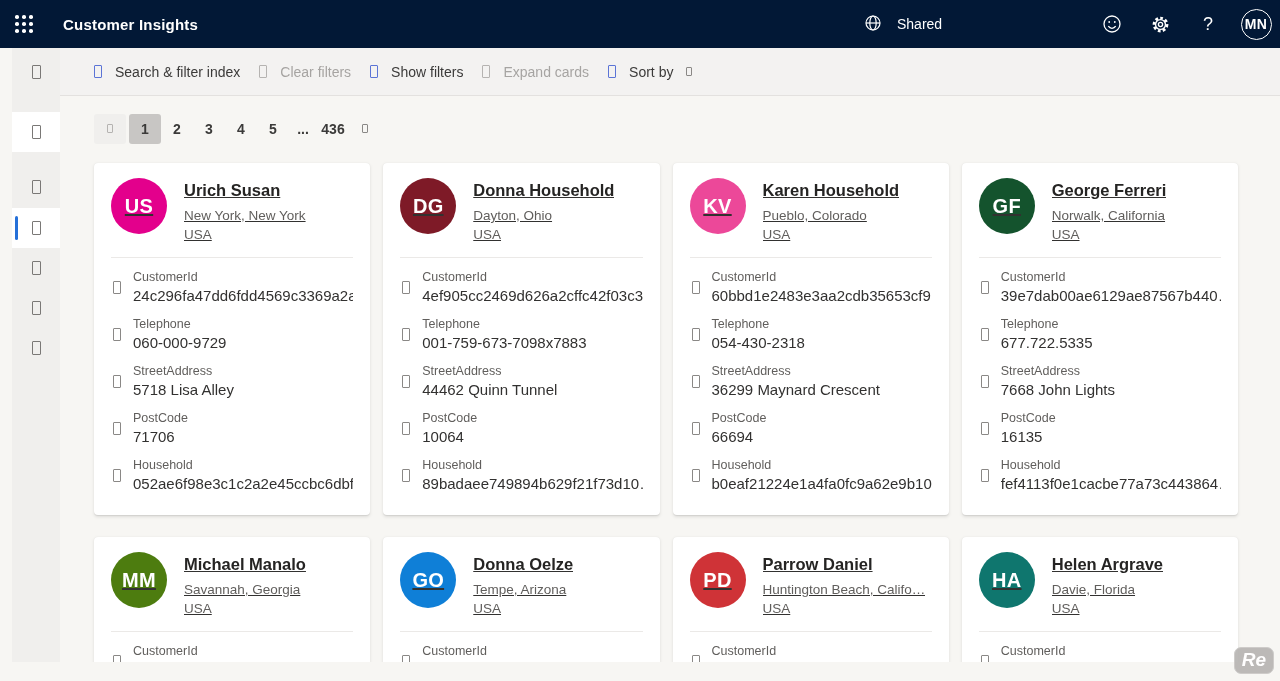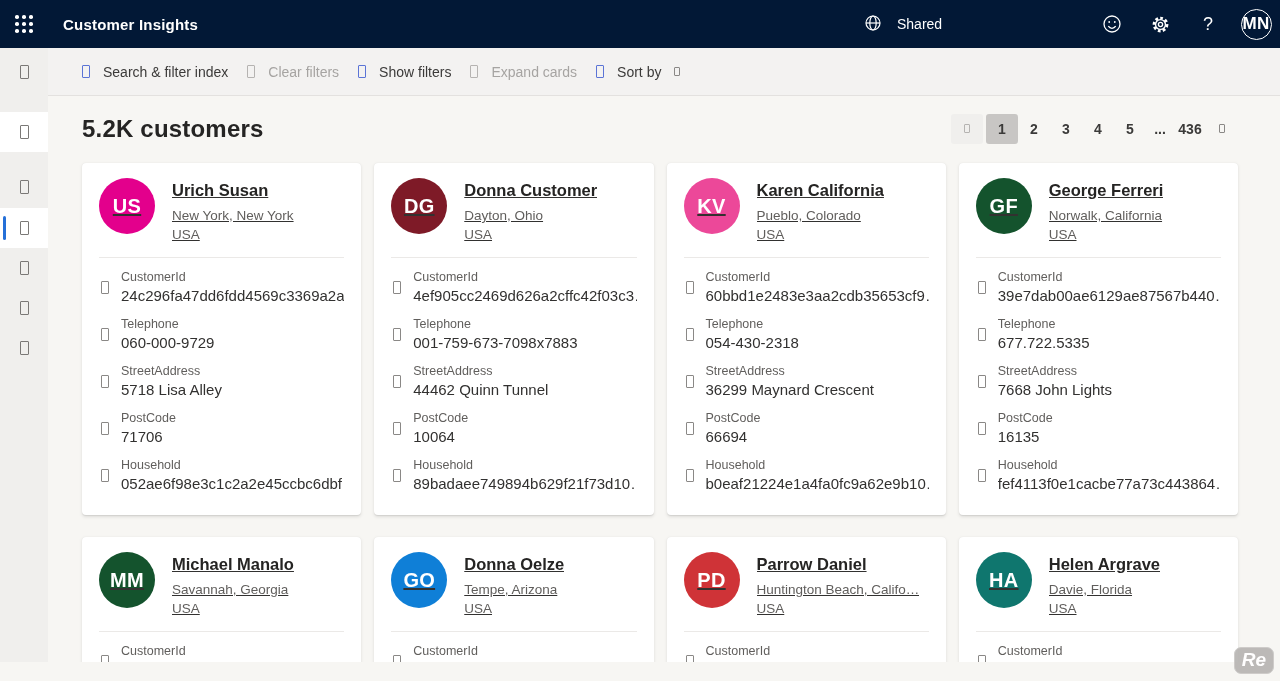--- a/index.html
+++ b/index.html
@@ -9,24 +9,24 @@
   
   .topbar { height:48px; background:#021836; color:#fff; display:flex; align-items:center; position:relative; z-index:5; }
   .waffle { width:48px; height:48px; display:flex; align-items:center; justify-content:center; cursor:pointer; background:none; border:none; }
   .waffle-grid { display:grid; grid-template-columns:repeat(3,4px); grid-template-rows:repeat(3,4px); gap:3px; }
   .waffle-grid i { width:3.5px; height:3.5px; background:#fff; border-radius:50%; }
   .app-title { font-size:15px; font-weight:700; margin-left:15px; letter-spacing:.2px; }
   .env { position:absolute; left:863px; top:0; height:48px; display:flex; align-items:center; gap:14px; font-size:14px; cursor:pointer; }
   .top-actions { margin-left:auto; display:flex; }
   .top-btn { width:48px; height:48px; display:flex; align-items:center; justify-content:center; background:none; border:none; color:#fff; cursor:pointer; }
   .help-glyph { font-size:18px; color:#fff; font-weight:400; }
-  .avatar-ring { width:31px; height:31px; border:1.5px solid #fff; border-radius:50%; display:flex; align-items:center; justify-content:center; font-size:17px; font-weight:700; letter-spacing:.3px; }
+  .avatar-ring { width:31px; height:31px; border:1.5px solid #fff; border-radius:50%; display:flex; align-items:center; justify-content:center; font-size:14px; font-weight:700; letter-spacing:.3px; }
 
   
-  .shell { display:flex; height:614px; }
+  .shell { display:flex; height:614px;margin-left:12px; }
   .rail { width:48px; background:#f0efed; flex:none; display:flex; flex-direction:column; }
   .rail-item { height:40px; display:flex; align-items:center; justify-content:center; position:relative; cursor:pointer; background:none; border:none; }
   .rail-item.white { background:#fff; }
   .rail-item.selected { background:#fff; }
   .rail-item.selected::before { content:""; position:absolute; left:3px; top:8px; width:3px; height:24px; background:#2570d8; border-radius:2px; }
   .ri-1 { margin-top:4px; }
   .ri-2 { margin-top:20px; }
   .ri-3 { margin-top:15px; }
   .ri-4 { margin-top:1px; }
 
@@ -177,21 +177,20 @@
       <button class="tb-item">
         <span class="tofu blue"></span>
         <span>Sort by</span>
       </button>
       <span class="tofu small gray chev"></span>
 
     </div>
 
     <main class="content">
       <div class="content-head">
-        <h1 class="page-title">5.2K customers</h1>
 
         <div class="pagination">
           <button class="pg-btn pg-prev">
               <span class="tofu small light"></span>
             </button>
           <button class="pg-btn pg-current">1</button>
           <button class="pg-btn">2</button>
           <button class="pg-btn">3</button>
           <button class="pg-btn">4</button>
           <button class="pg-btn">5</button>
@@ -249,21 +248,21 @@
       <div class="f-label">Household</div>
       <div class="f-value">052ae6f98e3c1c2a2e45ccbc6dbf…</div>
     </div>
   </div>
             </div>
   </div>
           <div class="card">
     <div class="card-top">
       <div class="avatar" style="background: rgb(126, 26, 39);">DG</div>
       <div class="id-block">
-        <div class="c-name">Donna Customer</div>
+        <div class="c-name">Donna Household</div>
         <div class="c-loc">Dayton, Ohio</div>
         <div class="c-loc">USA</div>
       </div>
     </div>
     <div class="card-divider"></div>
     <div>
               <div class="field">
     <span class="tofu gray"></span>
     <div class="f-wrap">
       <div class="f-label">CustomerId</div>
@@ -297,21 +296,21 @@
       <div class="f-label">Household</div>
       <div class="f-value">89badaee749894b629f21f73d10…</div>
     </div>
   </div>
             </div>
   </div>
           <div class="card">
     <div class="card-top">
       <div class="avatar" style="background: #ec4899;">KV</div>
       <div class="id-block">
-        <div class="c-name">Karen California</div>
+        <div class="c-name">Karen Household</div>
         <div class="c-loc">Pueblo, Colorado</div>
         <div class="c-loc">USA</div>
       </div>
     </div>
     <div class="card-divider"></div>
     <div>
               <div class="field">
     <span class="tofu gray"></span>
     <div class="f-wrap">
       <div class="f-label">CustomerId</div>
@@ -391,21 +390,21 @@
     <span class="tofu gray"></span>
     <div class="f-wrap">
       <div class="f-label">Household</div>
       <div class="f-value">fef4113f0e1cacbe77a73c443864…</div>
     </div>
   </div>
             </div>
   </div>
           <div class="card">
     <div class="card-top">
-      <div class="avatar" style="background: #14532d;">MM</div>
+      <div class="avatar" style="background: #4d7c0f;">MM</div>
       <div class="id-block">
         <div class="c-name">Michael Manalo</div>
         <div class="c-loc">Savannah, Georgia</div>
         <div class="c-loc">USA</div>
       </div>
     </div>
     <div class="card-divider"></div>
     <div>
               <div class="field">
     <span class="tofu gray"></span>

